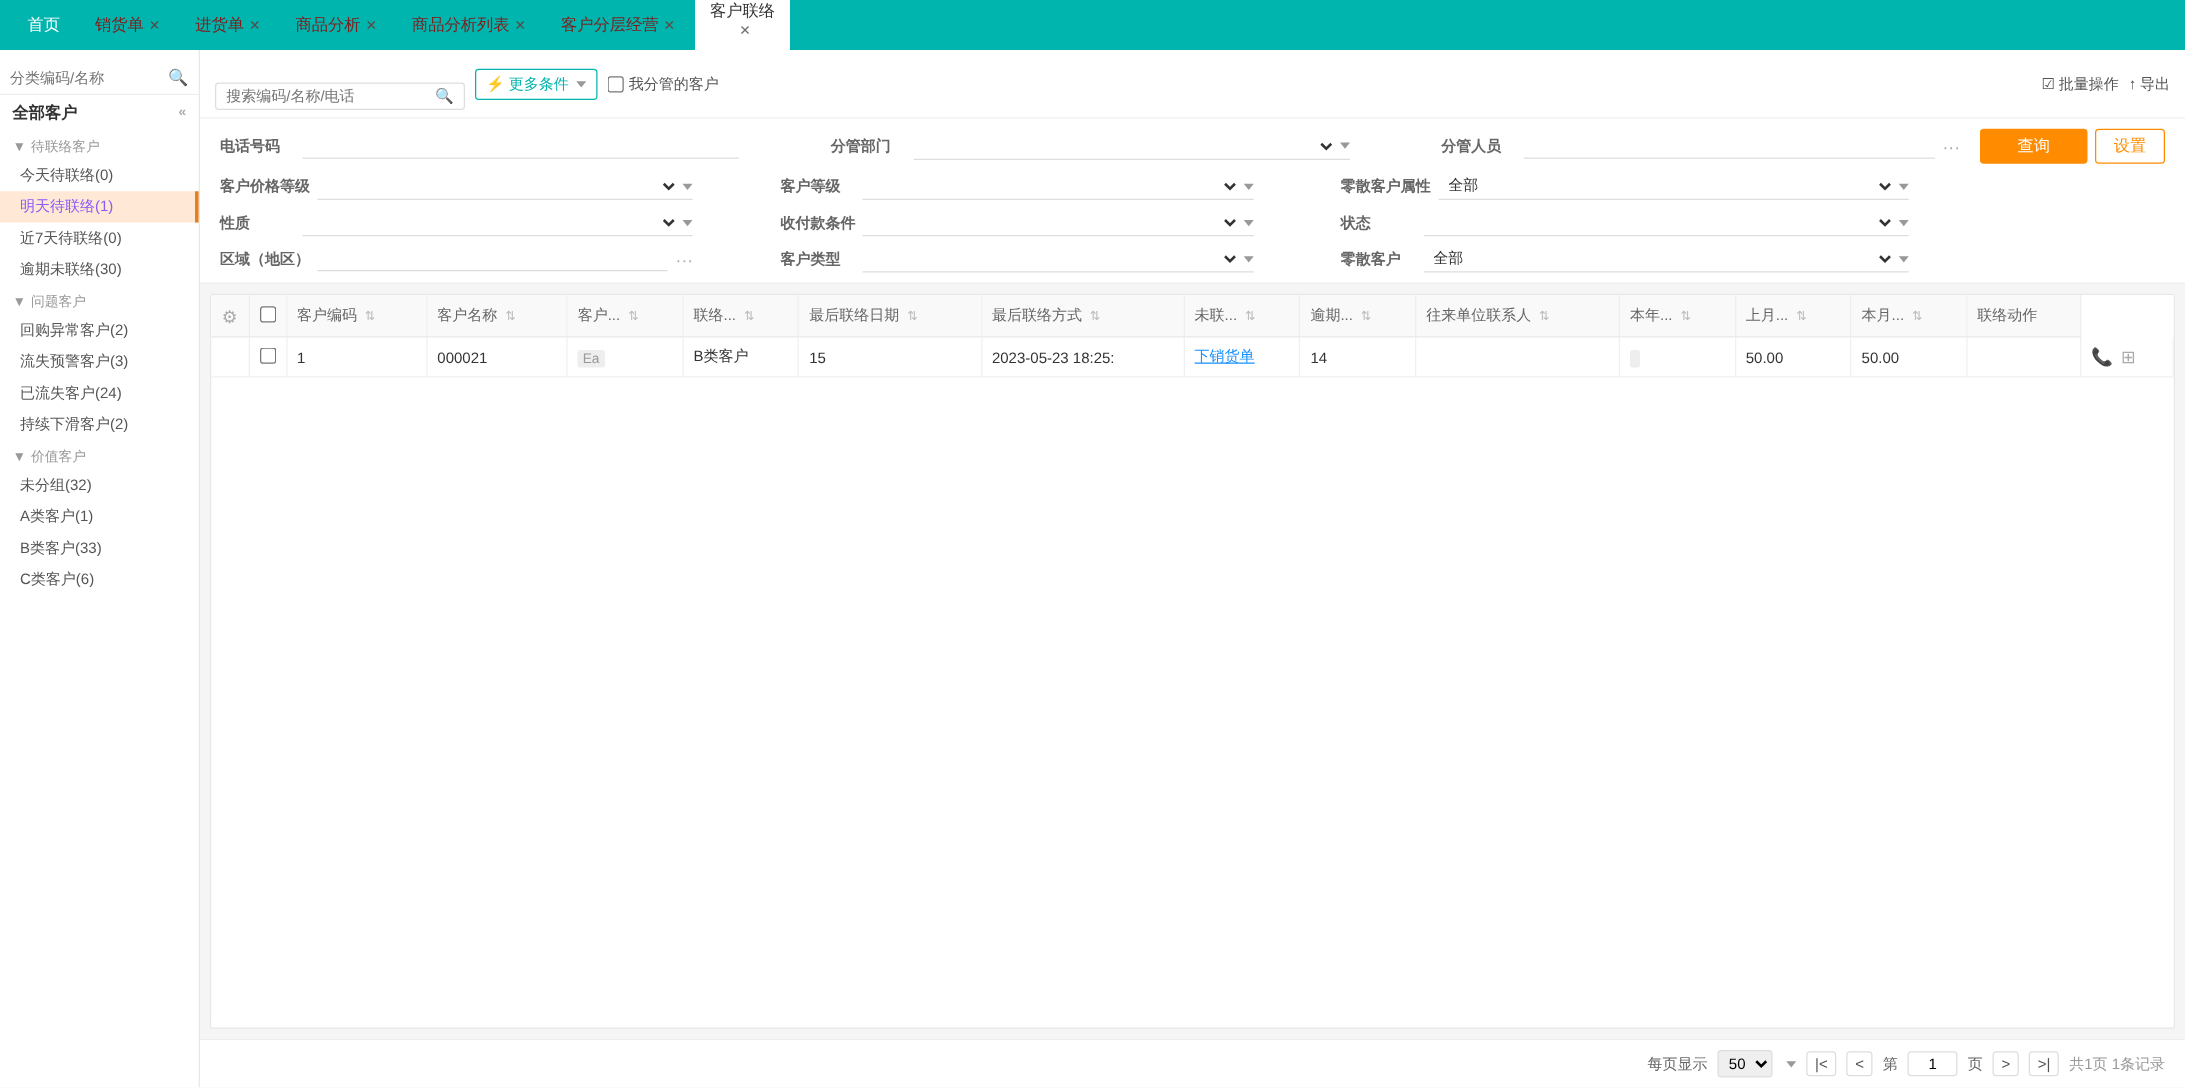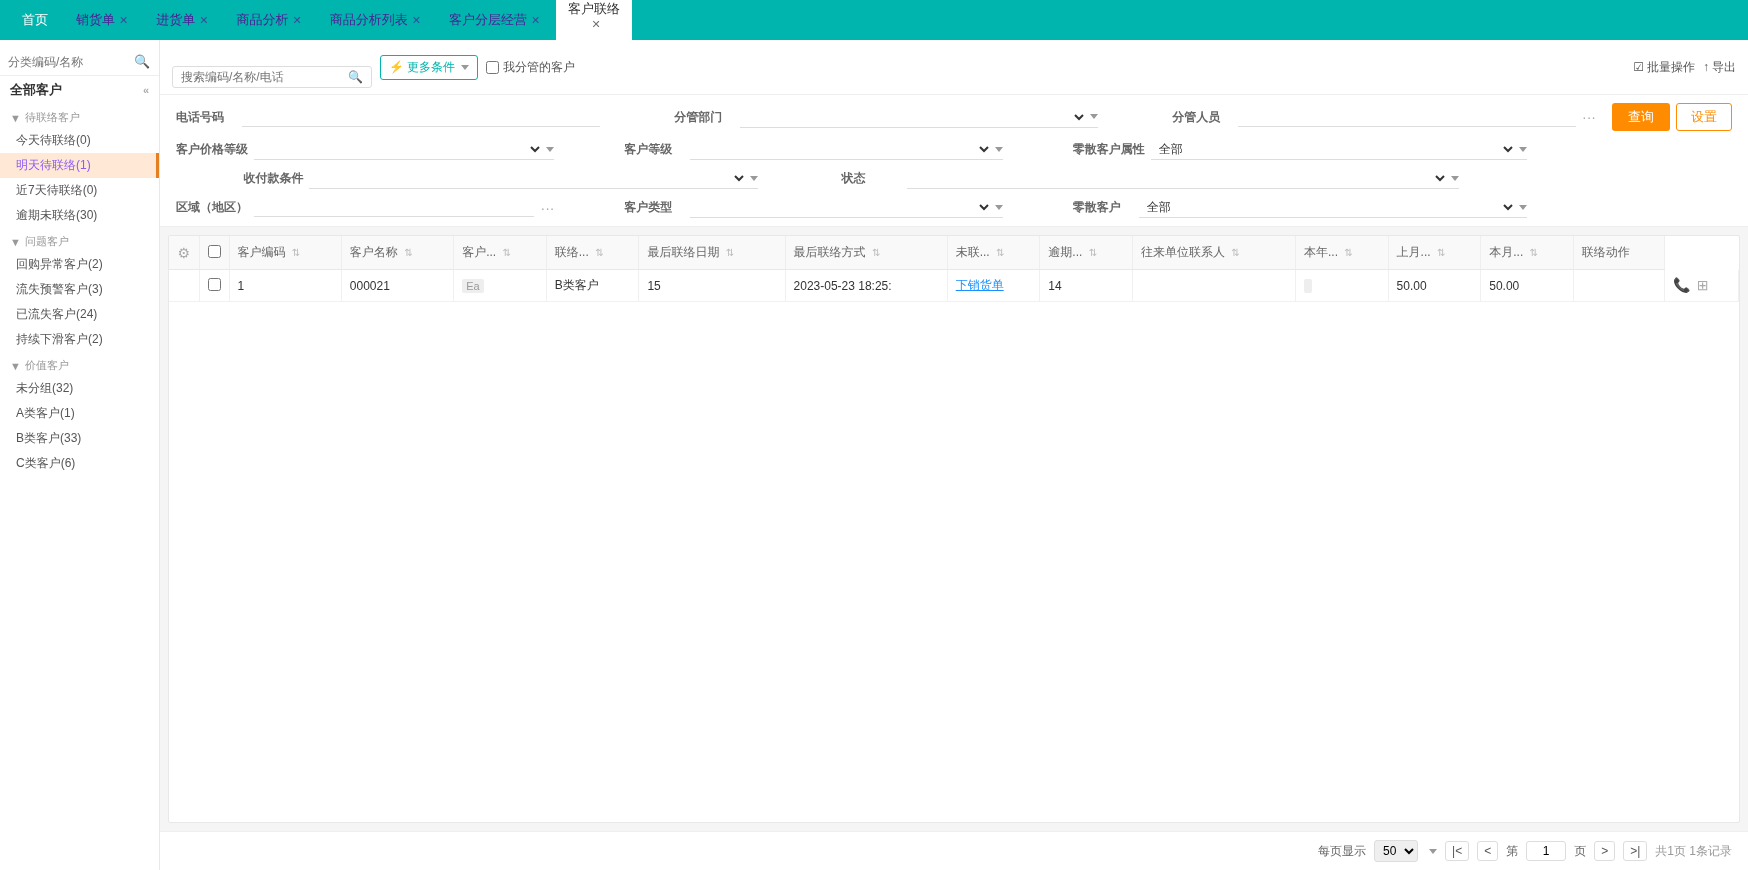--- a/index.html
+++ b/index.html
@@ -1,20 +1,20 @@
 <!DOCTYPE html>
 <html><head>
   <meta charset="utf-8">
   <style>
     * { margin: 0; padding: 0; box-sizing: border-box; }
     body { font-family: 'Microsoft YaHei', Arial, sans-serif; font-size: 12px; background: #f5f5f5; color: #333; width: 1748px; min-height: 870px; overflow-x: auto; }
 
     
     .top-nav { background: #00b5ad; height: 40px; display: flex; align-items: center; padding: 0 10px; gap: 4px; }
-    .nav-item { color: #4c1d95; padding: 0 12px; height: 40px; display: flex; align-items: center; font-size: 13px; cursor: pointer; white-space: nowrap; }
+    .nav-item { color: #7f1d1d; padding: 0 12px; height: 40px; display: flex; align-items: center; font-size: 13px; cursor: pointer; white-space: nowrap; }
     .nav-item.active { background: #fff; color: #333; flex-direction: column; }
     .nav-close { margin-left: 4px; font-size: 11px; opacity: 0.7; }
     .nav-home { color: #fff; font-size: 13px; padding: 0 12px; height: 24px; display: flex; align-items: center; cursor: pointer; }
 
     
     .main-layout { display: flex; height: calc(870px - 40px); }
 
     
     .sidebar { width: 160px; background: #fff; border-right: 1px solid #e8e8e8; overflow-y: auto; flex-shrink: 0; padding: 8px 0; }
     .sidebar-search { padding: 6px 8px; display: flex; align-items: center; border-bottom: 1px solid #eee; }
@@ -37,25 +37,25 @@
     .filter-checkbox { display: flex; gap: 4px; font-size: 12px; color: #555; }
     .filter-checkbox input { cursor: pointer; }
     .right-actions { margin-left: auto; display: flex; gap: 8px; }
     .action-btn { display: flex; align-items: center; gap: 3px; cursor: pointer; color: #555; font-size: 12px; }
 
     
     .advanced-filters { background: #fff; border-bottom: 1px solid #eee; padding: 8px 16px; }
     .filter-row { display: flex; align-items: center; margin-bottom: 8px; gap: 16px; }
     .filter-field { display: flex; align-items: center; gap: 6px; flex: 1; }
     .filter-field label { color: #666; font-size: 12px; white-space: nowrap; min-width: 60px; font-weight: bold; }
-    .filter-field input, .filter-field select { border: none; border-bottom: 1px solid #ddd; outline: none; font-size: 12px; padding: 2px 4px; flex: 1; background: transparent; color: #333; }
+    .filter-field input, .filter-field select { border: none; border-bottom: 1px solid #ddd; outline: none; font-size: 12px; padding: 2px 4px; flex: 1; background: transparent; color: #333; font-family: Liberation Mono, monospace; }
     .filter-field .select-wrapper { flex: 1; display: flex; align-items: center; border-bottom: 1px solid #ddd; }
     .filter-field .select-wrapper select { flex: 1; border: none; outline: none; background: transparent; font-size: 12px; }
     .filter-field .dots { color: #aaa; cursor: pointer; font-size: 14px; }
-    .query-btn { background: #ff8c00; color: #fff; border: none; border-radius: 3px; padding: 5px 16px; cursor: pointer; font-size: 13px; white-space: nowrap; }
+    .query-btn { background: #ff8c00; color: #fff; border: none; border-radius: 3px; padding: 5px 30px; cursor: pointer; font-size: 13px; white-space: nowrap; }
     .set-btn { background: #fff; color: #ff8c00; border: 1px solid #ff8c00; border-radius: 3px; padding: 4px 14px; cursor: pointer; font-size: 13px; white-space: nowrap; }
 
     
     .table-container { flex: 1; overflow: auto; background: #fff; margin: 8px; border: 1px solid #e8e8e8; border-radius: 2px; }
     table { width: 100%; border-collapse: collapse; font-size: 12px; }
     thead { background: #f9f9f9; }
     thead th { padding: 8px 8px; text-align: left; border-bottom: 1px solid #e8e8e8; font-weight: normal; color: #666; white-space: nowrap; border-right: 1px solid #eee; position: relative; }
     thead th .sort-icon { color: #bbb; margin-left: 3px; font-size: 10px; }
     tbody tr { border-bottom: 1px solid #f0f0f0; }
     tbody td { padding: 7px 8px; color: #333; border-right: 1px solid #f0f0f0; white-space: nowrap; }
@@ -224,20 +224,27 @@
             <select>
               <option>全部</option>
             </select>
             <span class="chevron-down"></span>
           </div>
         </div>
         <div style="flex:0.5;"></div>
       </div>
 
       <div class="filter-row">
+        <div class="filter-field">
+          <label>性质</label>
+          <div class="select-wrapper">
+            <select><option></option></select>
+            <span class="chevron-down"></span>
+          </div>
+        </div>
         <div style="flex:0.1;"></div>
         <div class="filter-field">
           <label>收付款条件</label>
           <div class="select-wrapper">
             <select><option></option></select>
             <span class="chevron-down"></span>
           </div>
         </div>
         <div style="flex:0.1;"></div>
         <div class="filter-field" style="flex:1.2;">

